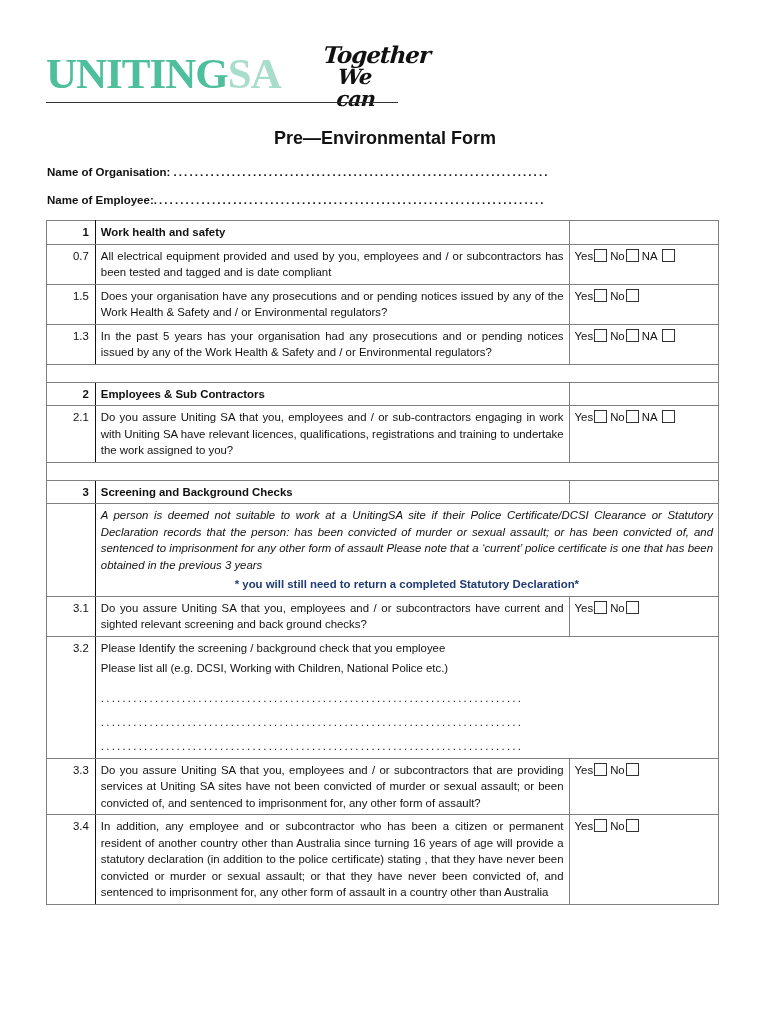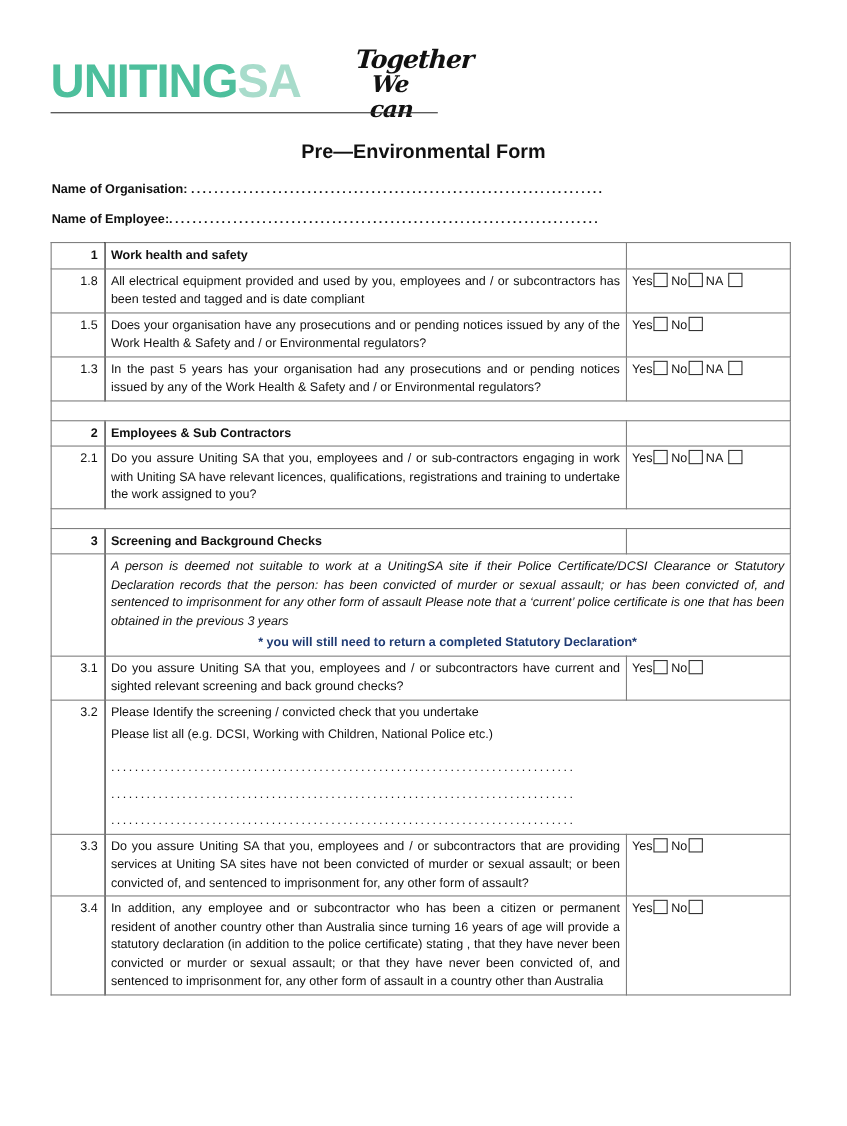--- a/index.html
+++ b/index.html
@@ -1,18 +1,18 @@
 <!DOCTYPE html>
 <html><head>
 <meta charset="utf-8">
 <style>
   html, body { margin:0; padding:0; background:#ffffff; }
   body { width:770px; height:1024px; position:relative; font-family:"Liberation Sans", sans-serif; color:#111; overflow:hidden; }
   .logo { position:absolute; left:46px; top:44px; width:352px; height:60px; }
-  .logo-uniting { position:absolute; left:0; top:6px; font-family:Liberation Sans, sans-serif; font-weight:bold; font-size:43px; letter-spacing:-1px; color:#4dbf9c; line-height:48px; }
+  .logo-uniting { position:absolute; left:0; top:6px; font-family:Liberation Serif, serif; font-weight:bold; font-size:43px; letter-spacing:-1px; color:#4dbf9c; line-height:48px; }
   .logo-sa { color:#a8dccb; }
   .logo-tag { position:absolute; left:276px; top:0px; width:80px; font-family:"DejaVu Serif", serif; font-style:italic; font-weight:bold; color:#111; line-height:22px; transform:skewX(-4deg); }
   .logo-tag .t1 { display:block; font-size:23px; letter-spacing:-1px; }
   .logo-tag .t2 { display:block; font-size:21px; margin-left:16px; letter-spacing:-1px; }
   .logo-rule { position:absolute; left:0; top:58px; width:352px; height:1px; background:#333; }
 
   .title { position:absolute; left:0; width:770px; top:128px; text-align:center; font-weight:bold; font-size:18px; }
   .namefield { position:absolute; left:47px; font-size:11.5px; font-weight:bold; white-space:nowrap; }
   .namefield .dots { font-weight:bold; letter-spacing:2.1px; }
   #f-org { top:166px; }
@@ -57,21 +57,21 @@
 
 <table class="form">
 
   <tbody>
       <tr class="sec">
     <td class="num">1</td>
     <td class="q">Work health and safety</td>
     <td class="ans"></td>
   </tr>
   <tr>
-    <td class="num">1.8</td>
+    <td class="num">0.7</td>
     <td class="q">All electrical equipment provided and used by you, employees and / or subcontractors has been tested and tagged and is date compliant</td>
     <td class="ans">
       <span class="opt">Yes</span><span class="box"></span><span class="opt">No</span><span class="box"></span><span class="opt">NA</span>&nbsp;<span class="box"></span>
     </td>
   </tr>
   <tr>
     <td class="num">1.5</td>
     <td class="q">Does your organisation have any prosecutions and or pending notices issued by any of the Work Health &amp; Safety and / or Environmental regulators?</td>
     <td class="ans">
       <span class="opt">Yes</span><span class="box"></span><span class="opt">No</span><span class="box"></span>
@@ -119,21 +119,21 @@
   <tr>
     <td class="num">3.1</td>
     <td class="q">Do you assure Uniting SA that you, employees and / or subcontractors have current and sighted relevant screening and back ground checks?</td>
     <td class="ans">
       <span class="opt">Yes</span><span class="box"></span><span class="opt">No</span><span class="box"></span>
     </td>
   </tr>
   <tr>
     <td class="num">3.2</td>
     <td colspan="2">
-      <span>Please Identify the screening / convicted check that you undertake</span>
+      <span>Please Identify the screening / background check that you employee</span>
       <span class="line2">Please list all (e.g. DCSI, Working with Children, National Police etc.)</span>
       <span class="dotline" style="margin-top:12px;">..............................................................................</span>
       <span class="dotline">..............................................................................</span>
       <span class="dotline">..............................................................................</span>
     </td>
   </tr>
   <tr>
     <td class="num">3.3</td>
     <td class="q">Do you assure Uniting SA that you, employees and / or subcontractors that are providing services at Uniting SA sites have not been convicted of murder or sexual assault; or been convicted of, and sentenced to imprisonment for, any other form of assault?</td>
     <td class="ans">

